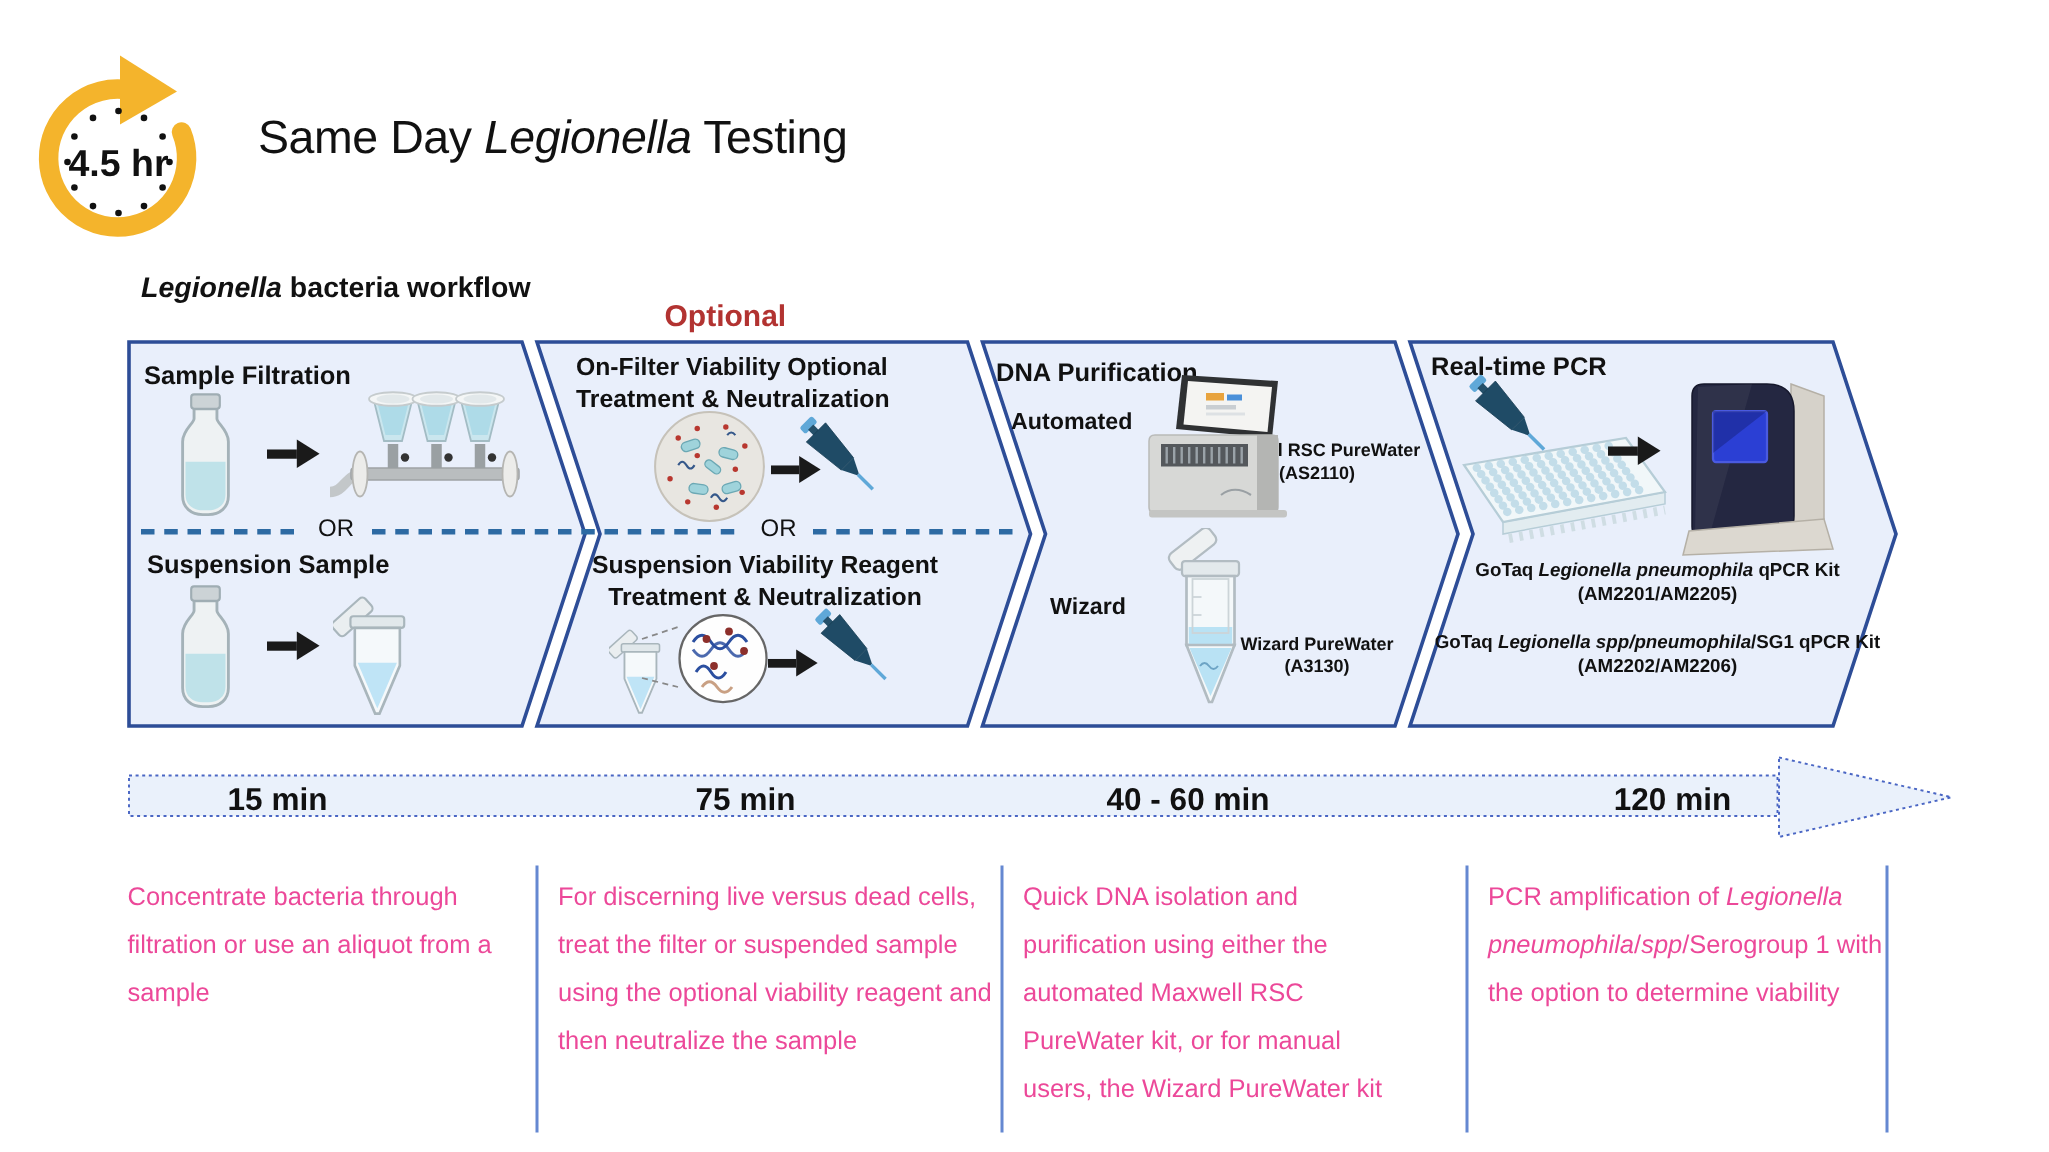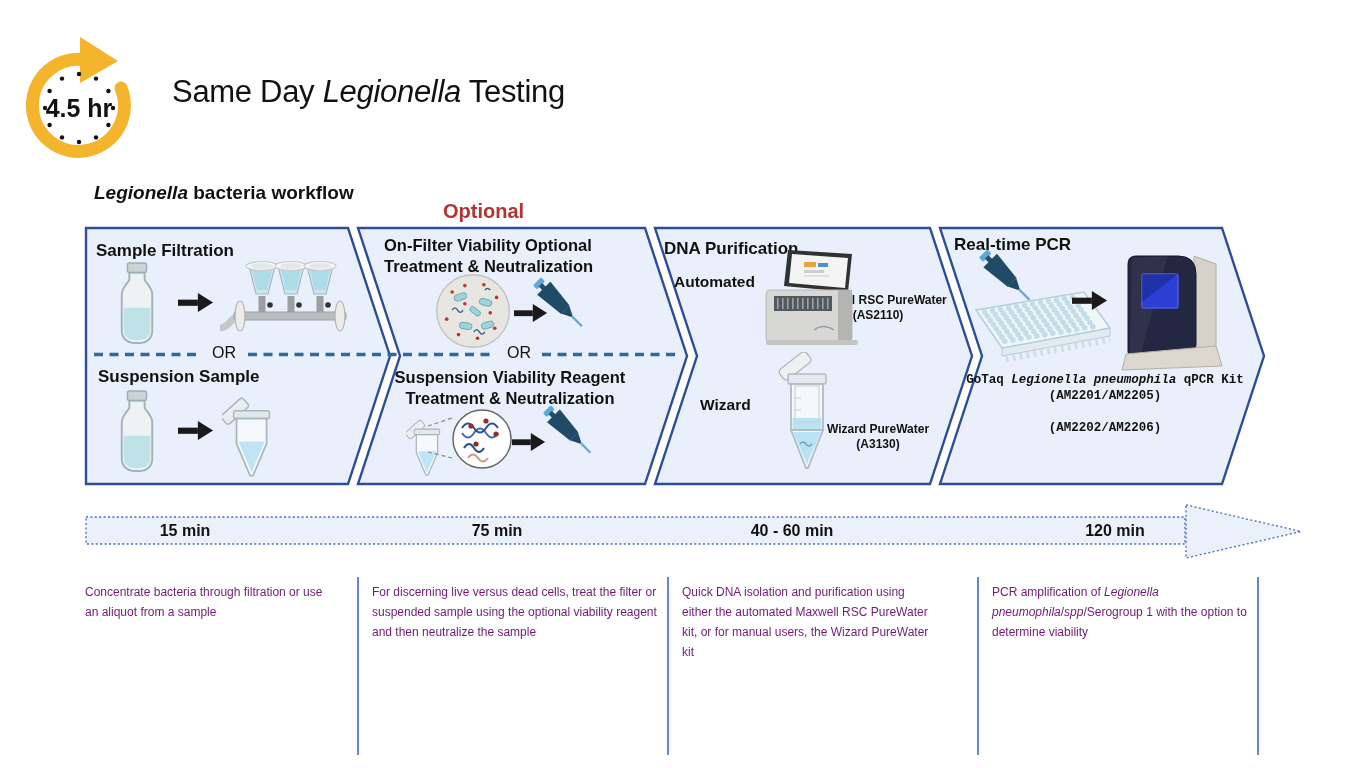--- a/index.html
+++ b/index.html
@@ -15,23 +15,23 @@
   .center{text-align:center;}
   .cx{transform:translateX(-50%);}
   .title{font-size:31px;font-weight:400;letter-spacing:-0.3px;white-space:nowrap;}
   .subtitle{font-size:19px;font-weight:700;white-space:nowrap;}
   .optional{font-size:20px;font-weight:700;color:var(--accent-red);white-space:nowrap;}
   .panel-head{font-size:17px;font-weight:700;white-space:nowrap;line-height:21px;}
   .panel-head2{font-size:16.5px;font-weight:700;white-space:nowrap;line-height:21px;}
   .or-label{font-size:16px;font-weight:400;white-space:nowrap;}
   .sub-label{font-size:15.5px;font-weight:700;white-space:nowrap;}
   .product-label{font-size:12px;font-weight:700;line-height:15px;}
-  .kit-label{font-size:12.5px;font-weight:700;line-height:16px;font-family:Liberation Mono, monospace;}
-  .time-label{font-size:16px;font-weight:700;white-space:nowrap;}
-  .desc{font-size:12px;line-height:20px;color:#701a75;}
+  .kit-label{font-size:12.5px;font-weight:700;line-height:16px;}
+  .time-label{font-size:21px;font-weight:700;white-space:nowrap;}
+  .desc{font-size:17px;line-height:32px;color:#ec4899;}
   .divider{width:2px;background:var(--divider-blue);opacity:.85;}
   .panel-shape{fill:var(--panel-fill);stroke:var(--panel-border);stroke-width:2.4;stroke-linejoin:miter;}
   .dash-line{stroke:var(--dash-blue);stroke-width:3.6;stroke-dasharray:9 6.5;fill:none;}
   .timeline-shape{fill:var(--timeline-fill);stroke:var(--timeline-border);stroke-width:1.3;stroke-dasharray:2 2.4;}
   .clock-arc{fill:none;stroke:var(--clock-yellow);stroke-width:13;stroke-linecap:round;}
   .clock-fill{fill:var(--clock-yellow);}
   .clock-text{font-family:"Liberation Sans",sans-serif;font-size:25px;font-weight:700;fill:#111;}
   svg{display:block;}
 </style>
 </head>
@@ -280,20 +280,21 @@
     <polygon points="25,80 53,80 39,112" fill="#b9e2f4"></polygon>
     <path d="M32,92 q3,-4 6,0 t6,0" stroke="#6ca3c4" stroke-width="1.3" fill="none"></path>
   </svg>
 
   <div class="abs panel-head" style="left:954px;top:234px">Real-time PCR</div>
   <div class="abs kit-label center" style="left:950px;top:372px;width:310px">
     <div><span>GoTaq </span><span class="it">Legionella pneumophila</span><span> qPCR Kit</span></div>
     <div>(AM2201/AM2205)</div>
   </div>
   <div class="abs kit-label center" style="left:942px;top:420px;width:326px">
+    <div><span>GoTaq </span><span class="it">Legionella spp/pneumophila</span><span>/SG1 qPCR Kit</span></div>
     <div>(AM2202/AM2206)</div>
   </div>
 
   <svg class="abs" style="left:966px;top:286px" width="155" height="84" viewBox="0 0 155 84">
     <polygon points="36,62 144,42 144,50 36,70" fill="#e2ecf0" stroke="#b6cdd7" stroke-width="1"></polygon>
     <line x1="40" y1="73" x2="144" y2="54" stroke="#cfdde3" stroke-width="6" stroke-dasharray="2.5 4.5"></line>
     <polygon points="10,24 118,6 144,42 36,62" fill="#f1f7f9" stroke="#b6cdd7" stroke-width="1.5"></polygon>
     <g stroke="#c3dde9" stroke-width="5.6" stroke-linecap="round" stroke-dasharray="0.1 8">
       <line x1="18.5" y1="25.9" x2="113.5" y2="10.1"></line>
       <line x1="21.4" y1="30.1" x2="116.4" y2="14.3"></line>

